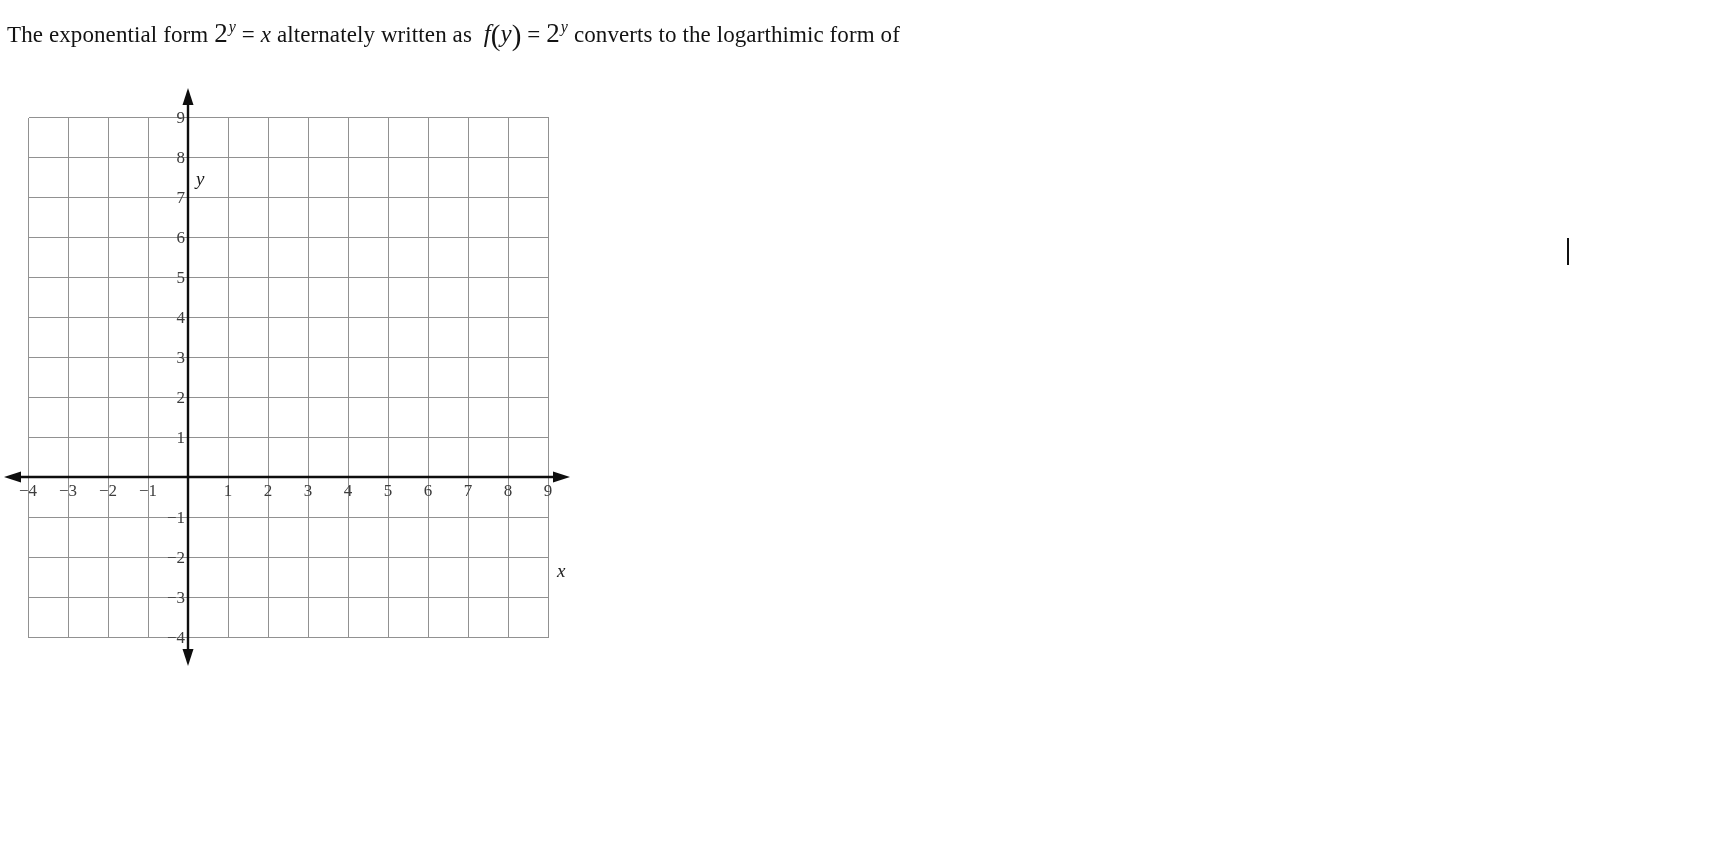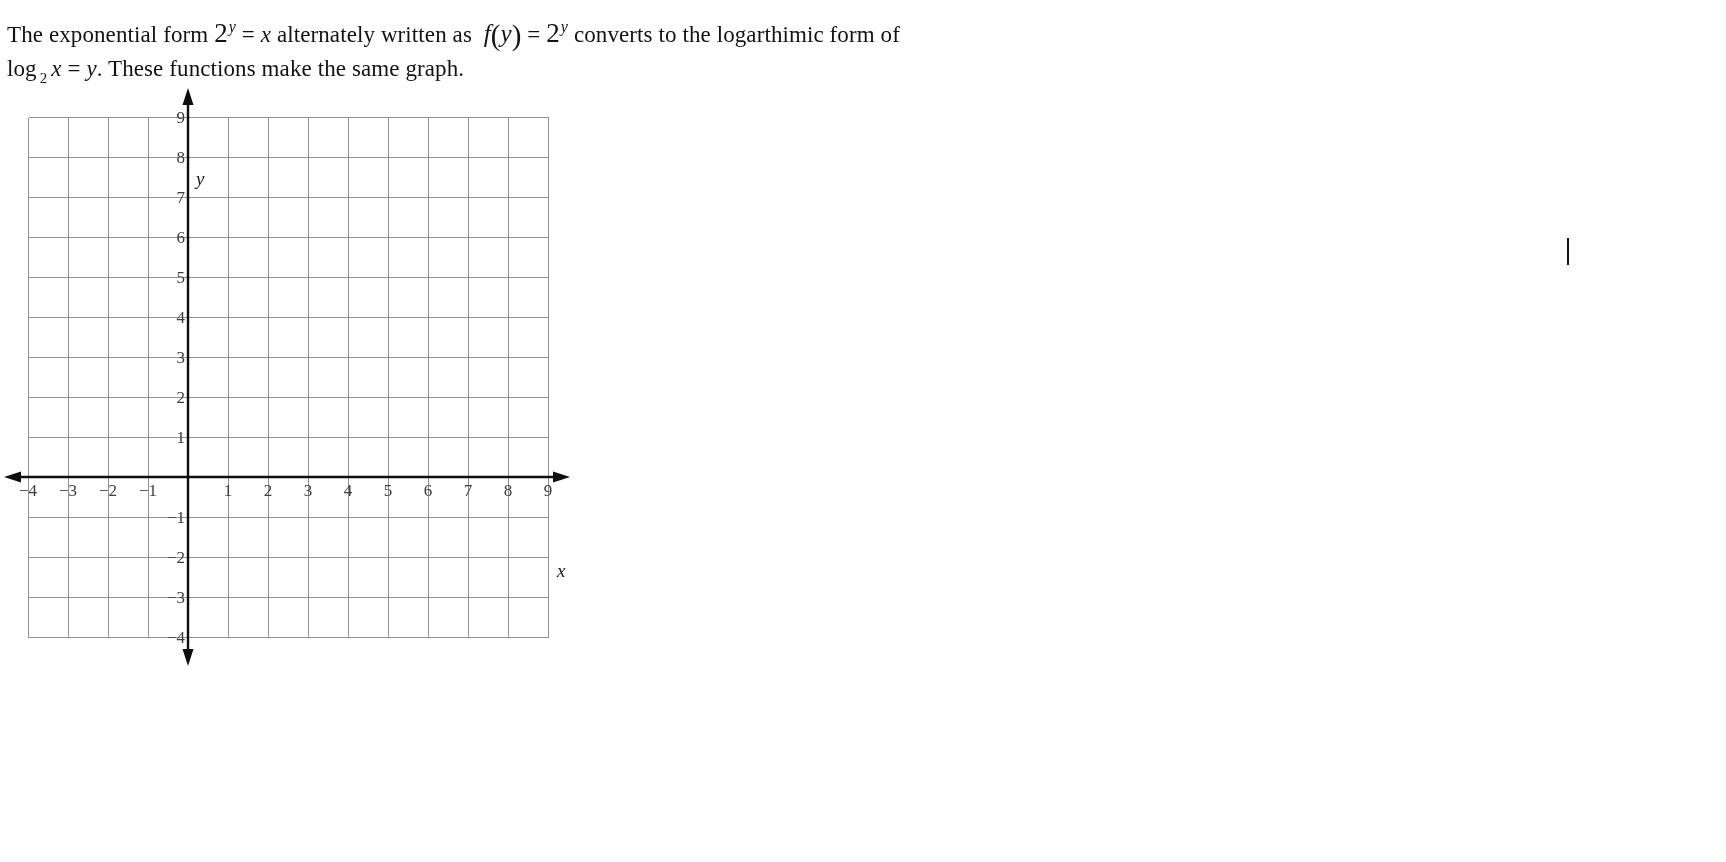--- a/index.html
+++ b/index.html
@@ -59,21 +59,20 @@
     background:#111111;
   }
 </style>
 </head>
 <body>
 
 <div class="page">
 
   <div class="problem-text">
     <p class="pline"><span class="seg-t">The exponential form </span><span class="seg-big2">2</span><span class="seg-supy">y</span><span class="seg-t"> = </span><span class="seg-var">x</span><span class="seg-t"> alternately written as &nbsp;</span><span class="seg-fvar">f</span><span class="seg-paren">(</span><span class="seg-fvar">y</span><span class="seg-paren">)</span><span class="seg-t"> = </span><span class="seg-big2">2</span><span class="seg-supy">y</span><span class="seg-t"> converts to the logarthimic form of</span></p>
-    <p class="pline"><span class="seg-t">log</span><span class="seg-sub2">2</span><span class="seg-var">x</span><span class="seg-t"> = </span><span class="seg-var">y</span><span class="seg-t">. These functions make the same graph.</span></p>
   </div>
 
   <div class="graph-wrap">
     <svg id="graph-svg" width="600" height="600" viewBox="0 0 600 600">
         <line x1="28.5" y1="37.5" x2="28.5" y2="557.5" stroke="#919191" stroke-width="1" shape-rendering="crispEdges"></line>
         <line x1="68.5" y1="37.5" x2="68.5" y2="557.5" stroke="#919191" stroke-width="1" shape-rendering="crispEdges"></line>
         <line x1="108.5" y1="37.5" x2="108.5" y2="557.5" stroke="#919191" stroke-width="1" shape-rendering="crispEdges"></line>
         <line x1="148.5" y1="37.5" x2="148.5" y2="557.5" stroke="#919191" stroke-width="1" shape-rendering="crispEdges"></line>
         <line x1="188.5" y1="37.5" x2="188.5" y2="557.5" stroke="#919191" stroke-width="1" shape-rendering="crispEdges"></line>
         <line x1="228.5" y1="37.5" x2="228.5" y2="557.5" stroke="#919191" stroke-width="1" shape-rendering="crispEdges"></line>

